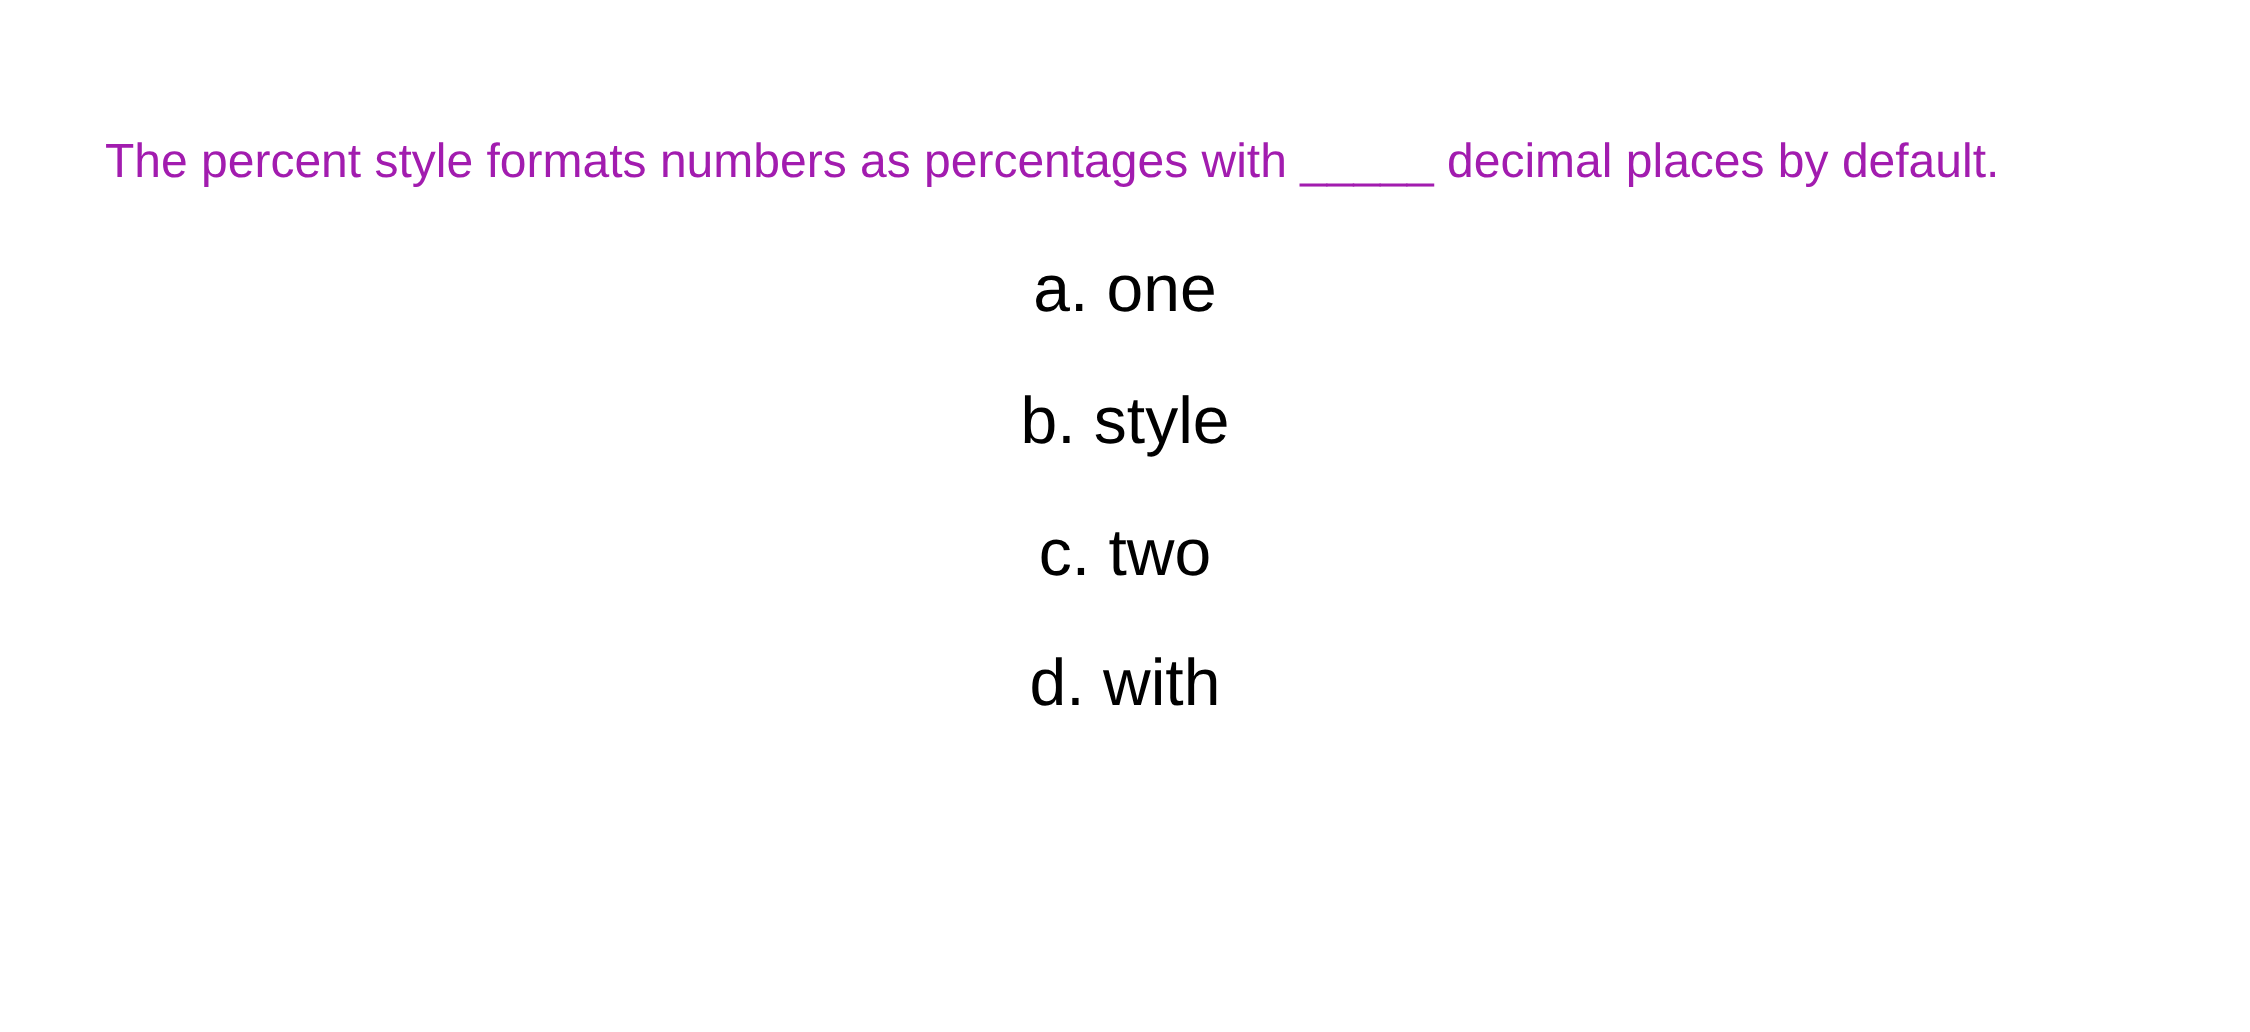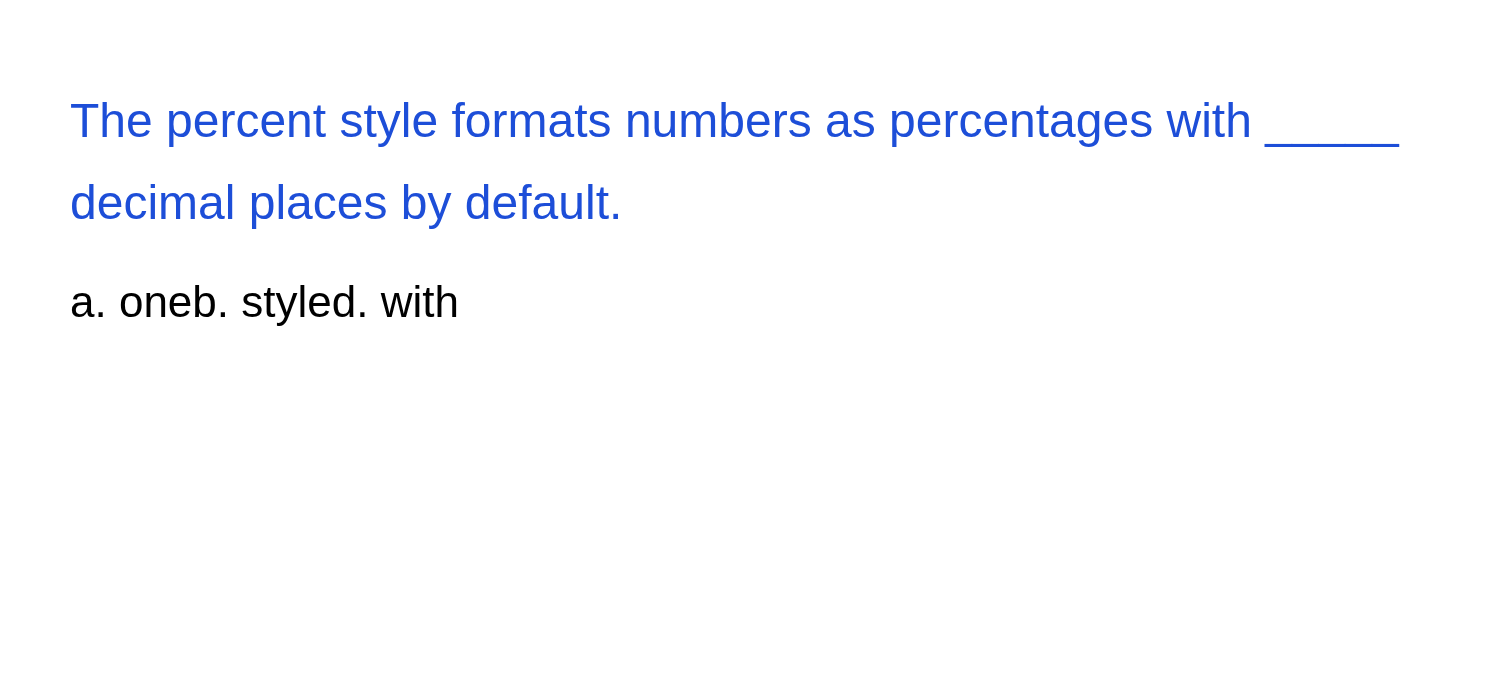--- a/index.html
+++ b/index.html
@@ -8,39 +8,42 @@
       box-sizing: border-box;
     }
     body {
       width: 1500px;
       height: 688px;
       background: #ffffff;
       font-family: -apple-system, BlinkMacSystemFont, "Segoe UI", Helvetica, Arial, sans-serif;
       padding: 80px 70px;
     }
     .question-text {
-      font-size: 48px;
+      font-size: 32px;
       line-height: 1.7;
-      color: #1d4ed8;
+      color: #a21caf;
       font-weight: 400;
       margin-bottom: 28px;
     }
     .options {
       display: flex;
-      flex-direction: row;
+      flex-direction: column;
+      gap: 26px;
+      align-items: center;
     }
     .option {
       font-size: 44px;
       line-height: 1.4;
       color: #000000;
       font-weight: 400;
     }
   </style>
 </head>
 <body>
 
 <div class="question-text">The percent style formats numbers as percentages with _____ decimal places by default.</div>
 
 <div class="options">
   <div class="option">a. one</div>
   <div class="option">b. style</div>
+  <div class="option">c. two</div>
   <div class="option">d. with</div>
 </div>
 
 </body></html>

